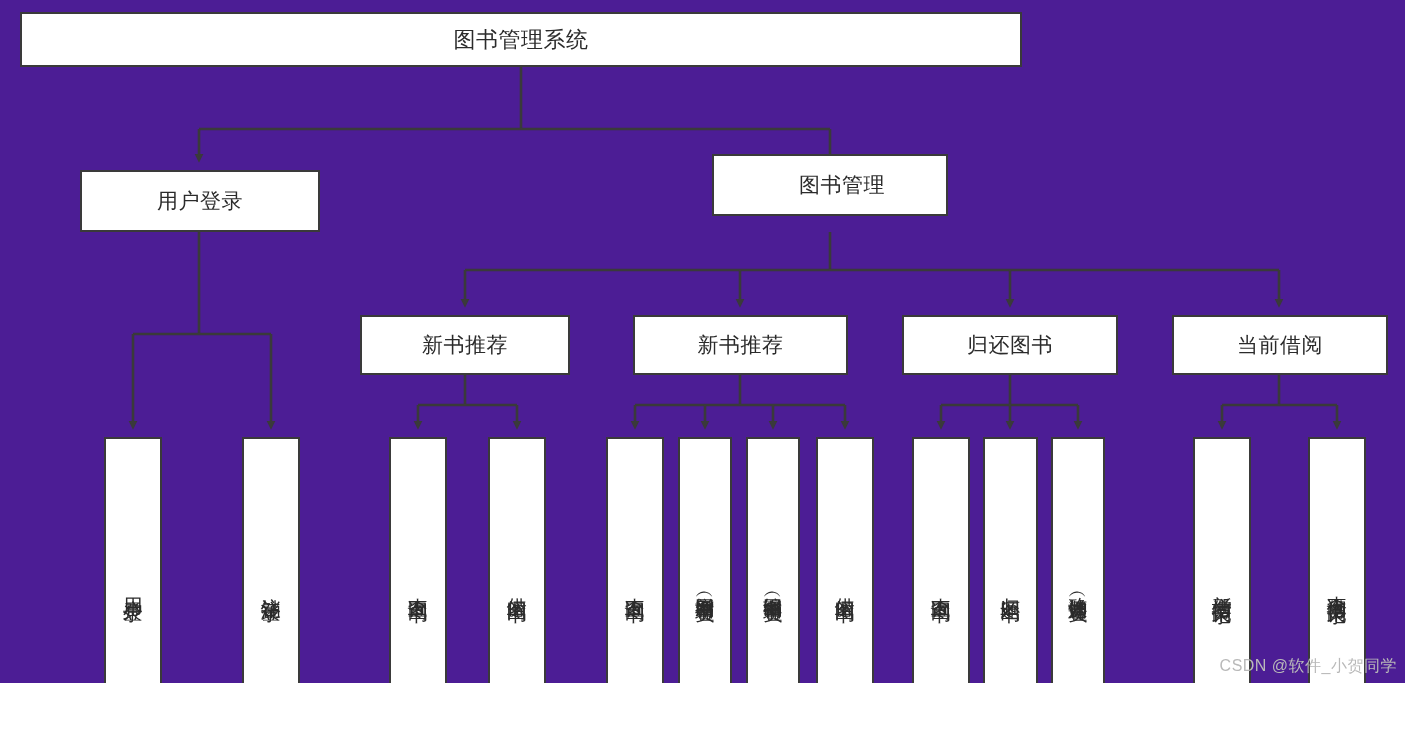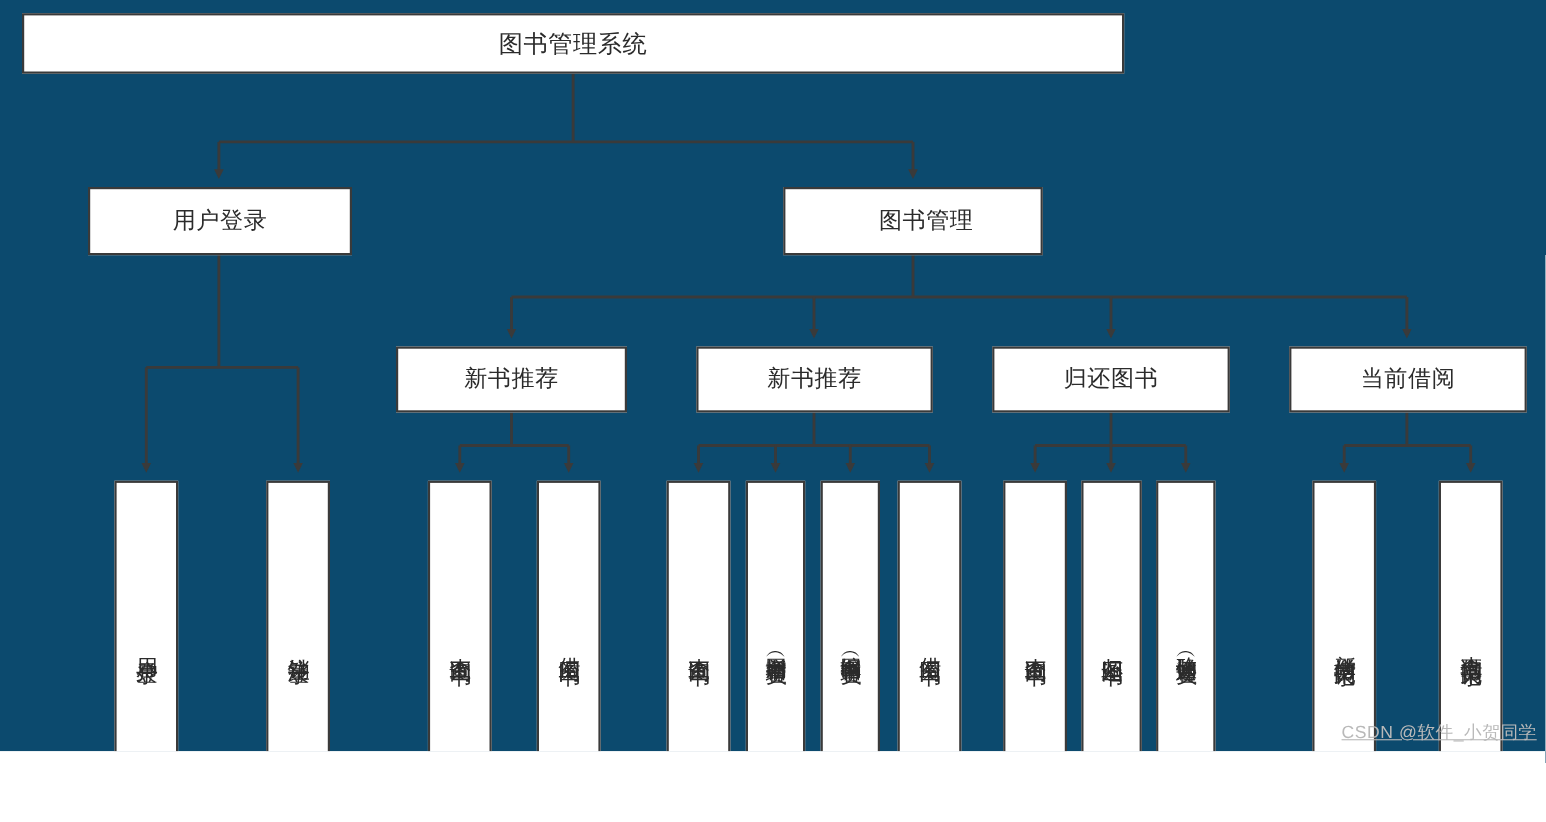--- a/index.html
+++ b/index.html
@@ -7,21 +7,21 @@
     padding: 0;
     background: #ffffff;
   }
   body {
     font-family: "Liberation Sans", "DejaVu Sans", sans-serif;
   }
   #canvas {
     position: relative;
     width: 1405px;
     height: 683px;
-    background: #0c4a6e;
+    background: #4c1d95;
     overflow: hidden;
   }
   #edges {
     position: absolute;
     left: 0;
     top: 0;
     width: 1405px;
     height: 747px;
     pointer-events: none;
   }
@@ -70,21 +70,20 @@
   }
   .watermark {
     position: absolute;
     right: 8px;
     bottom: 6px;
     font-size: 16px;
     color: #b9b9b9;
     z-index: 5;
     white-space: nowrap;
     letter-spacing: 0.5px;
-    text-decoration: underline;
   }
 </style>
 </head>
 <body>
 
 <div id="canvas">
 
   <svg id="edges" viewBox="0 0 1405 747">
     <defs>
       <marker id="arrow" markerWidth="11" markerHeight="11" refX="4.2" refY="5" orient="auto" markerUnits="userSpaceOnUse">
@@ -135,21 +134,21 @@
     </g>
   </svg>
 
   <div class="node horiz root" style="left:20px; top:12px; width:1002px; height:55px;">
     <span class="label">图书管理系统</span>
   </div>
 
   <div class="node horiz" style="left:80px; top:170px; width:240px; height:62px;">
     <span class="label">用户登录</span>
   </div>
-  <div class="node horiz" style="left:712px; top:170px; width:236px; height:62px;padding-left:24px;">
+  <div class="node horiz" style="left:712px; top:154px; width:236px; height:62px;padding-left:24px;">
     <span class="label">图书管理</span>
   </div>
 
   <div class="node horiz" style="left:360px; top:315px; width:210px; height:60px;">
     <span class="label">新书推荐</span>
   </div>
   <div class="node horiz" style="left:633px; top:315px; width:215px; height:60px;">
     <span class="label">新书推荐</span>
   </div>
   <div class="node horiz" style="left:902px; top:315px; width:216px; height:60px;">

